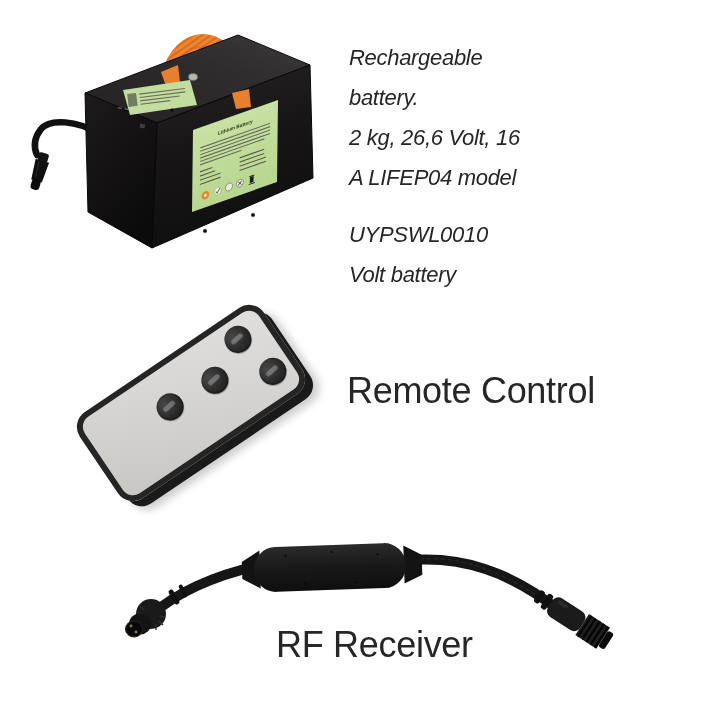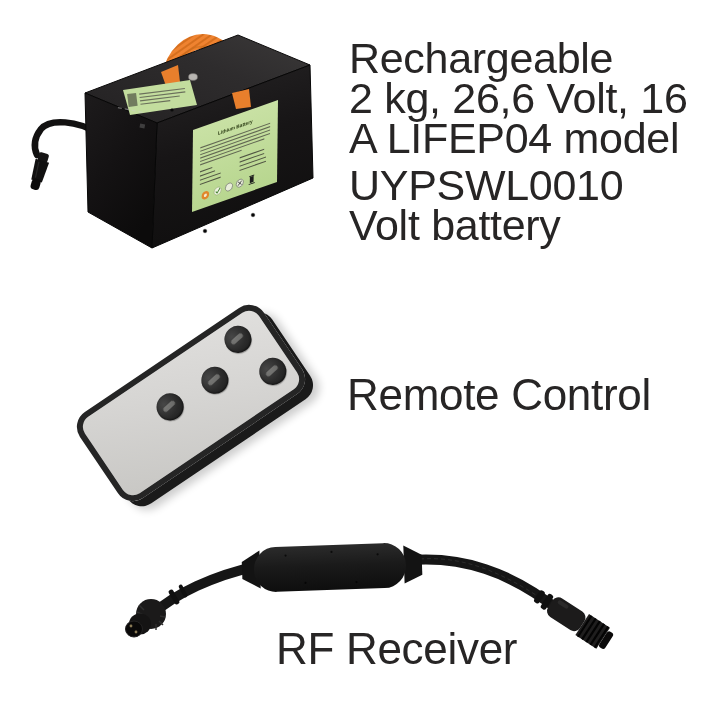--- a/index.html
+++ b/index.html
@@ -2,24 +2,24 @@
 <html><head>
 <meta charset="utf-8">
 <style>
   html,body{margin:0;padding:0;background:#ffffff;}
   #canvas{
     position:relative;width:720px;height:720px;background:#ffffff;overflow:hidden;
     font-family:"Liberation Sans", sans-serif;color:#272525;
   }
   .abs{position:absolute;}
   
-  .battery-text{left:349px;top:38px;font-size:43px;line-height:40px;letter-spacing:-0.3px;}
-  .battery-text .model-block{margin-top:7px;}
+  .battery-text{left:349px;top:38px;font-size:22px;line-height:40px;letter-spacing:-0.3px;font-style:italic;}
+  .battery-text .model-block{margin-top:17px;}
   
-  .caption{font-size:44px;letter-spacing:-0.3px;}
+  .caption{font-size:36px;letter-spacing:-0.3px;}
   .remote-caption{left:347px;top:370px;}
   .rf-caption{left:276px;top:624px;text-align:right;}
   
   .remote{
     left:80px;top:351px;width:210px;height:92px;
     border:6px solid #252525;border-radius:18px;
     background:linear-gradient(205deg,#e0dfdd 0%,#d6d5d3 45%,#c8c7c4 100%);
     transform:rotate(-34deg);
     box-shadow:4px 10px 0 -1px #1a1a1a, 7px 15px 9px rgba(0,0,0,0.20);
   }
@@ -154,20 +154,21 @@
       </g>
     </g>
 
     <circle cx="185" cy="216" r="1.8" fill="#050505" stroke="#333" stroke-width="0.5"></circle>
     <circle cx="233" cy="200" r="1.8" fill="#050505" stroke="#333" stroke-width="0.5"></circle>
     <circle cx="152" cy="95" r="1.6" fill="#0a0a0a"></circle>
   </svg>
 
   <div class="abs battery-text">
     <div>Rechargeable</div>
+    <div>battery.</div>
     <div>2 kg, 26,6 Volt, 16</div>
     <div>A LIFEP04 model</div>
     <div class="model-block">
       <div>UYPSWL0010</div>
       <div>Volt battery</div>
     </div>
   </div>
 
   <div class="abs remote">
     <div class="btn btn-1"></div>

